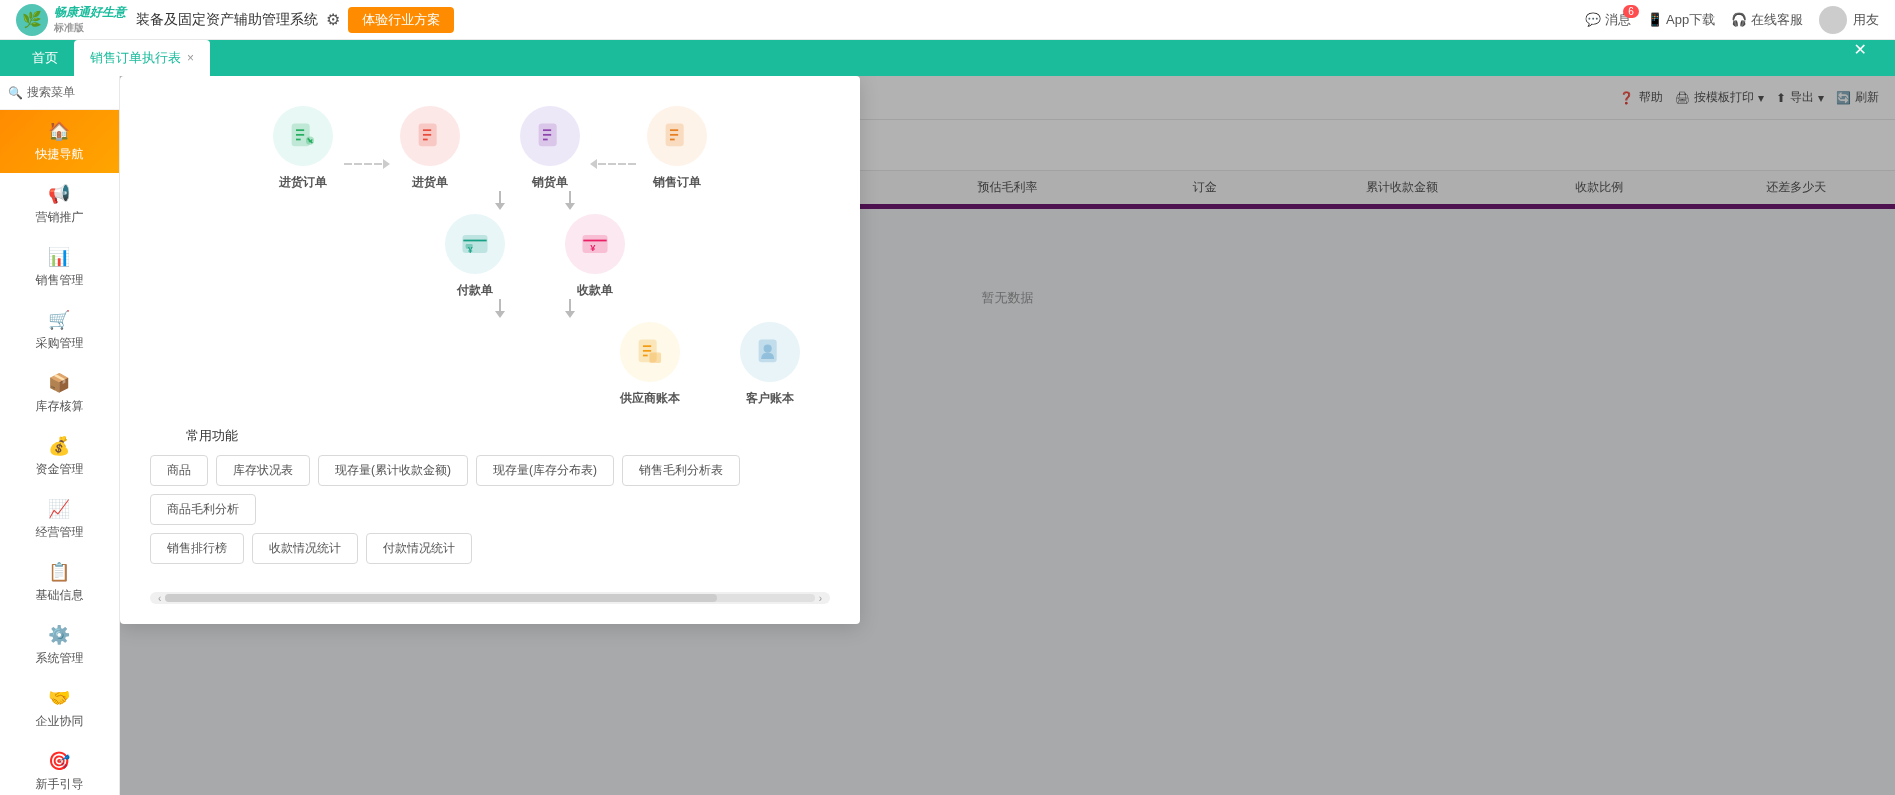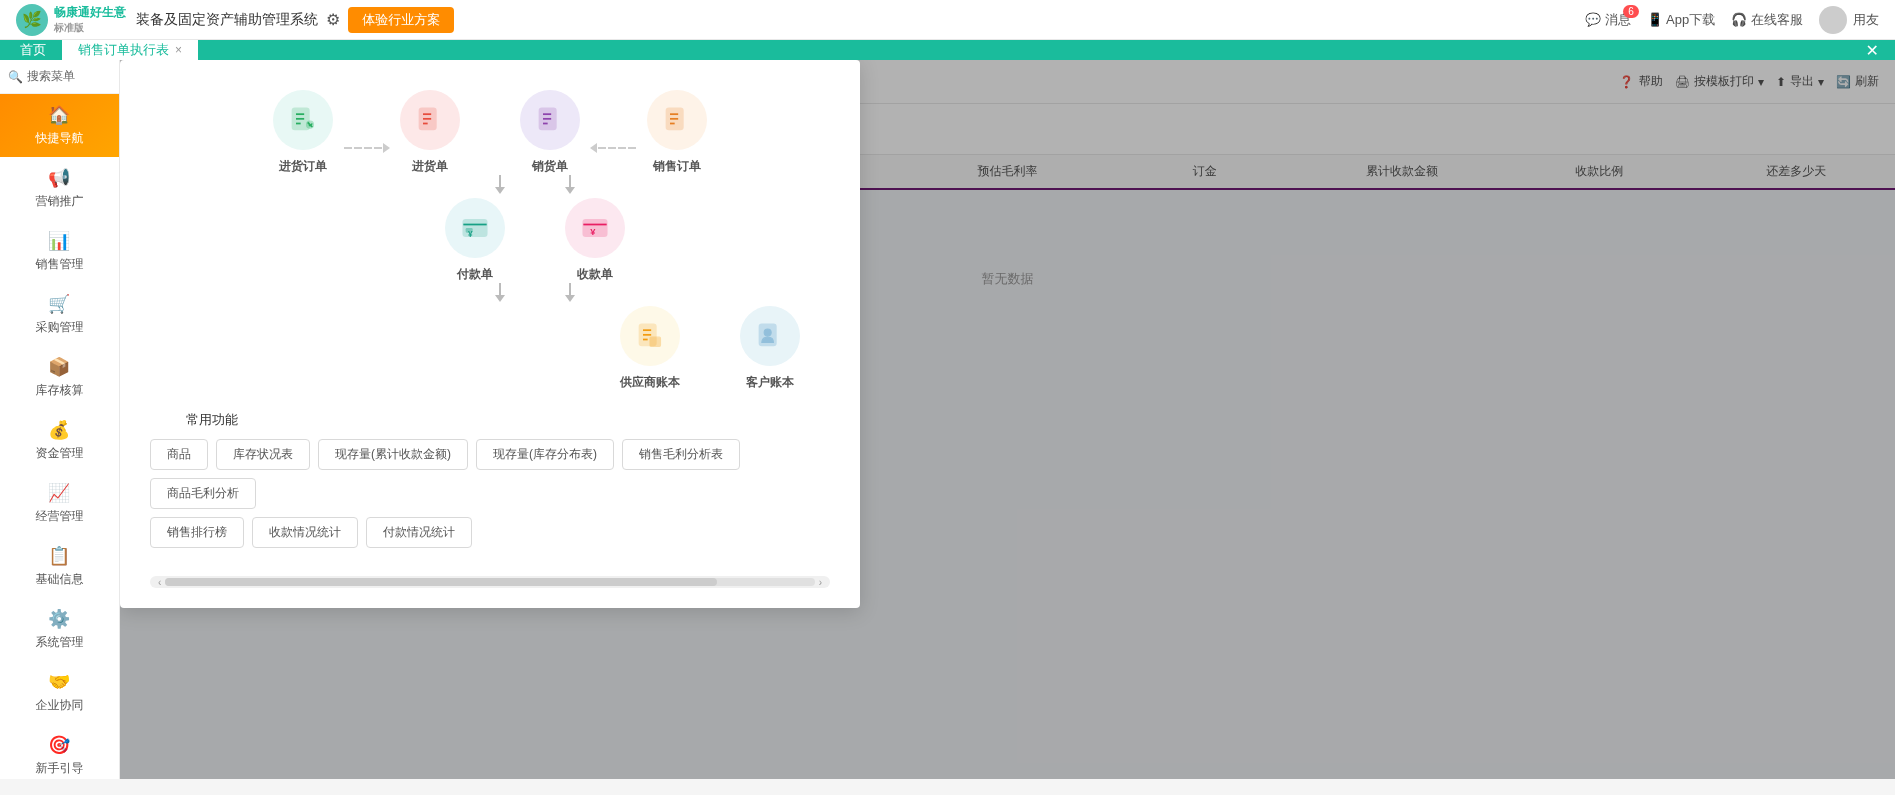--- a/index.html
+++ b/index.html
@@ -89,25 +89,24 @@
     }
     .avatar-circle {
       width: 28px;
       height: 28px;
       background: #ccc;
       border-radius: 50%;
     }
 
     
     .tab-bar {
-      height: 20px;
+      height: 36px;
       background: #1abc9c;
       display: flex;
-      align-items: center;
-      padding: 0 4px;
+      padding: 0 16px;
     }
     .tab-item {
       height: 36px;
       display: flex;
       align-items: center;
       padding: 0 16px;
       color: #fff;
       cursor: pointer;
       font-size: 13px;
     }
@@ -259,21 +258,21 @@
       color: #1abc9c;
       font-size: 12px;
       cursor: pointer;
       margin-left: 4px;
     }
 
     
     .table-header {
       background: #fafafa;
       display: flex;
-      border-bottom: 2px solid #701a75;
+      border-bottom: 5px solid #701a75;
       padding: 8px 0;
     }
     .th-cell {
       text-align: center;
       color: #555;
       font-size: 12px;
       padding: 0 8px;
       flex: 1;
     }
 
@@ -424,21 +423,21 @@
       border-right: 7px solid #ccc;
     }
   </style>
 </head>
 <body>
 
 <div class="top-header">
   <div class="header-logo">
     <div class="logo-icon">🌿</div>
     <div>
-      <div style="font-size:12px;color:#1abc9c;">畅康通好生意</div>
+      <div style="font-size:12px;color:#1abc9c;font-style:italic;">畅康通好生意</div>
       <div style="font-size:10px;color:#999;">标准版</div>
     </div>
   </div>
   <div class="header-system-name">
     <span style="color:#333;font-size:14px;">装备及固定资产辅助管理系统</span>
     <button class="gear-btn">⚙</button>
     <button class="btn-experience">体验行业方案</button>
   </div>
   <div class="header-right">
     <div class="badge-wrap">

